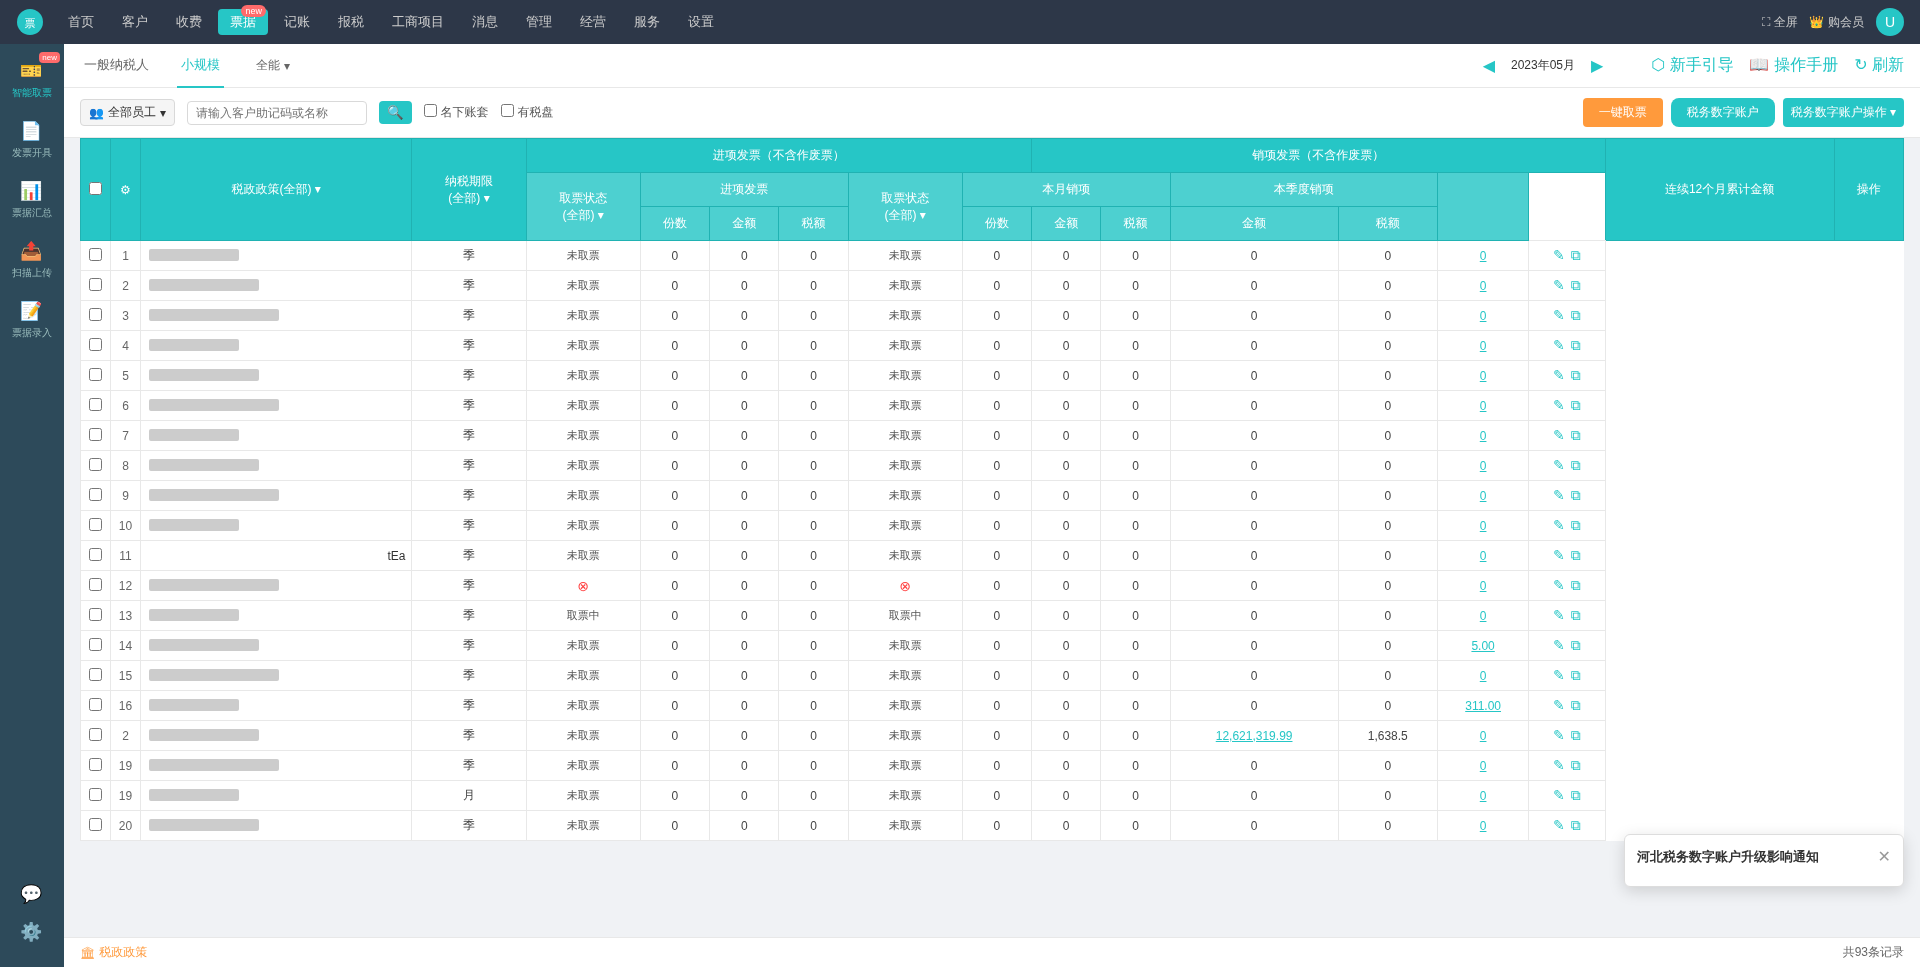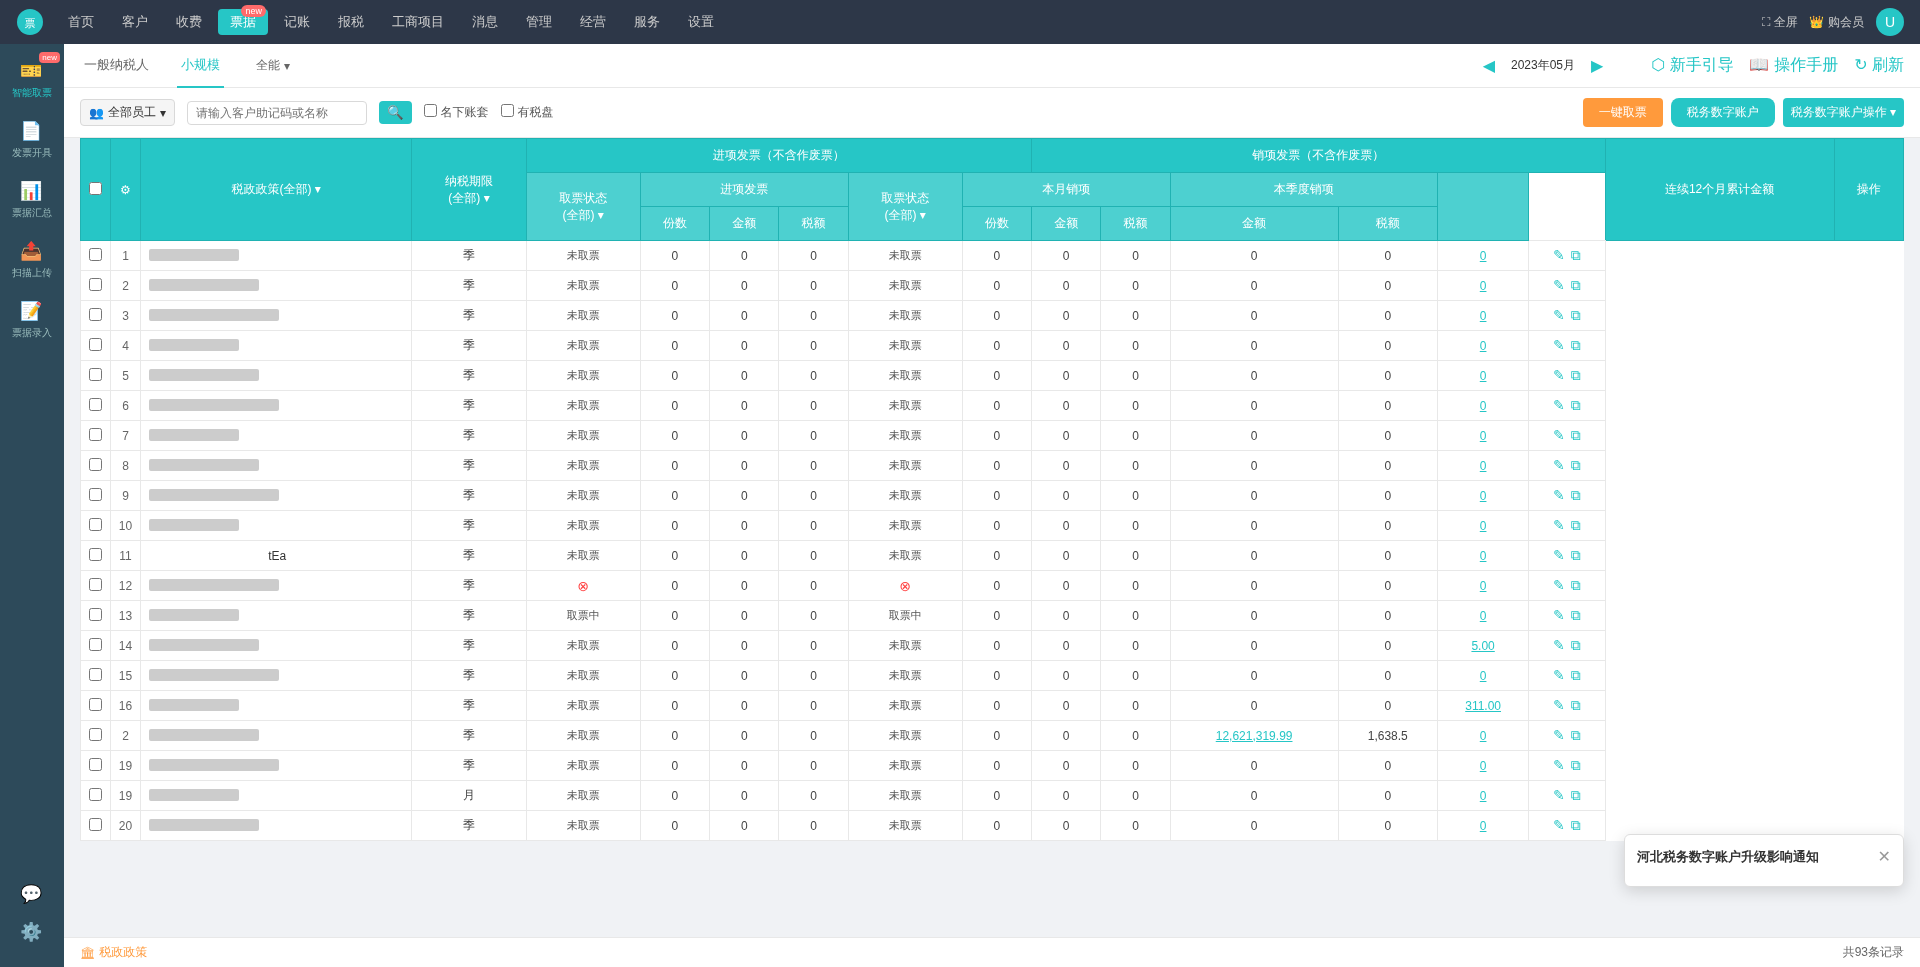--- a/index.html
+++ b/index.html
@@ -481,21 +481,21 @@
           <span class="action-icon">✎</span>
           <span class="action-icon">⧉</span>
         </div>
       </td>
     </tr>
             <tr>
       <td class="col-checkbox">
         <input type="checkbox" style="">
       </td>
       <td class="col-num">11</td>
-      <td style="text-align:center;padding-left:8px;"><span style="color:#333;">tEa</span></td>
+      <td style="text-align:right;padding-left:8px;"><span style="color:#333;">tEa</span></td>
       <td>季</td>
       <td><span class="status-badge">未取票</span></td>
       <td>0</td>
       <td>0</td>
       <td>0</td>
       <td><span class="status-badge">未取票</span></td>
       <td>0</td>
       <td>0</td>
       <td>0</td>
       <td>0</td>

